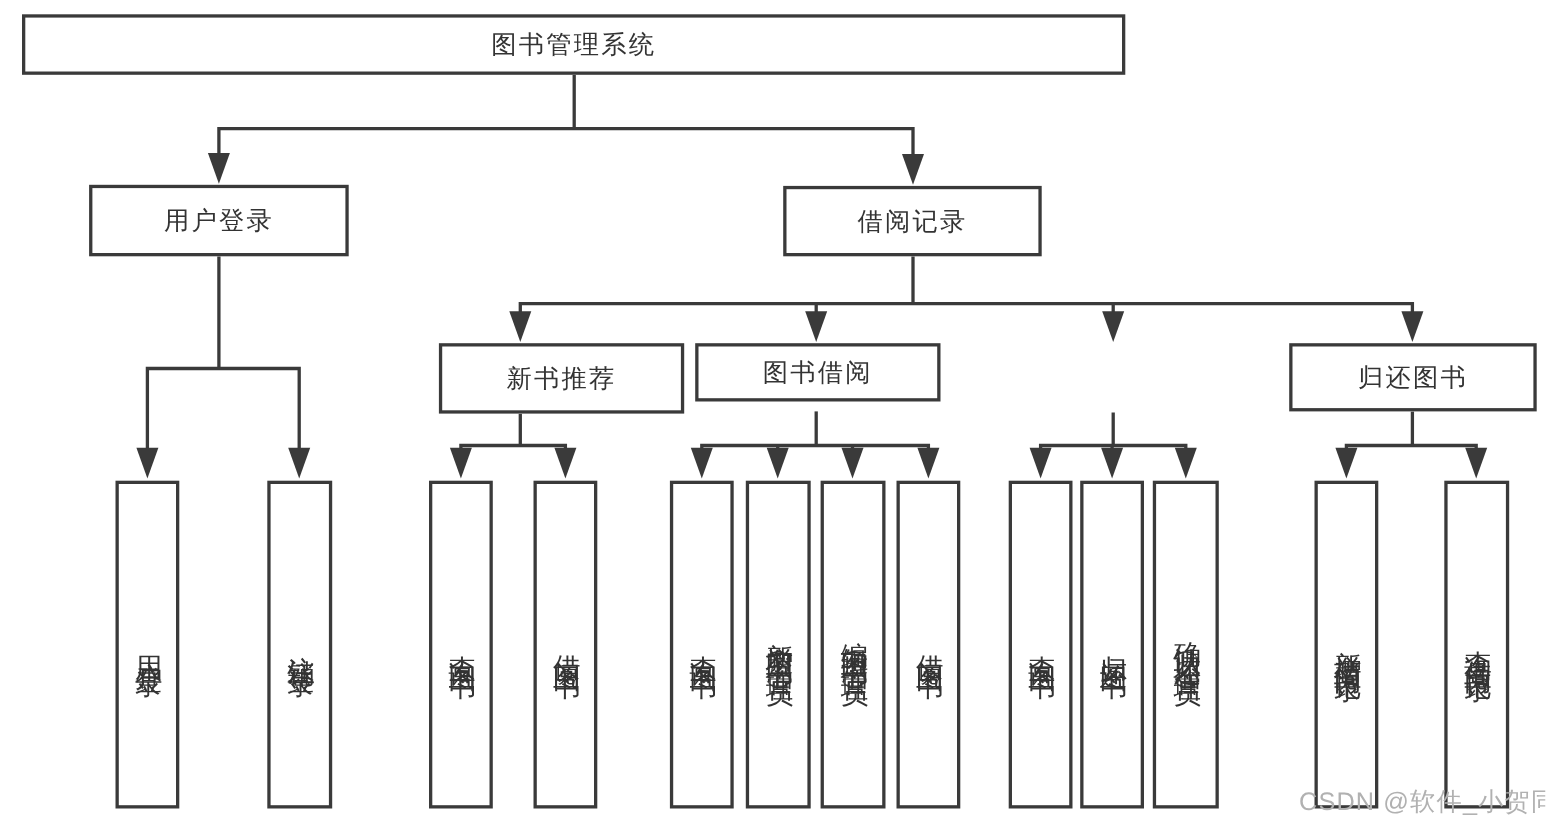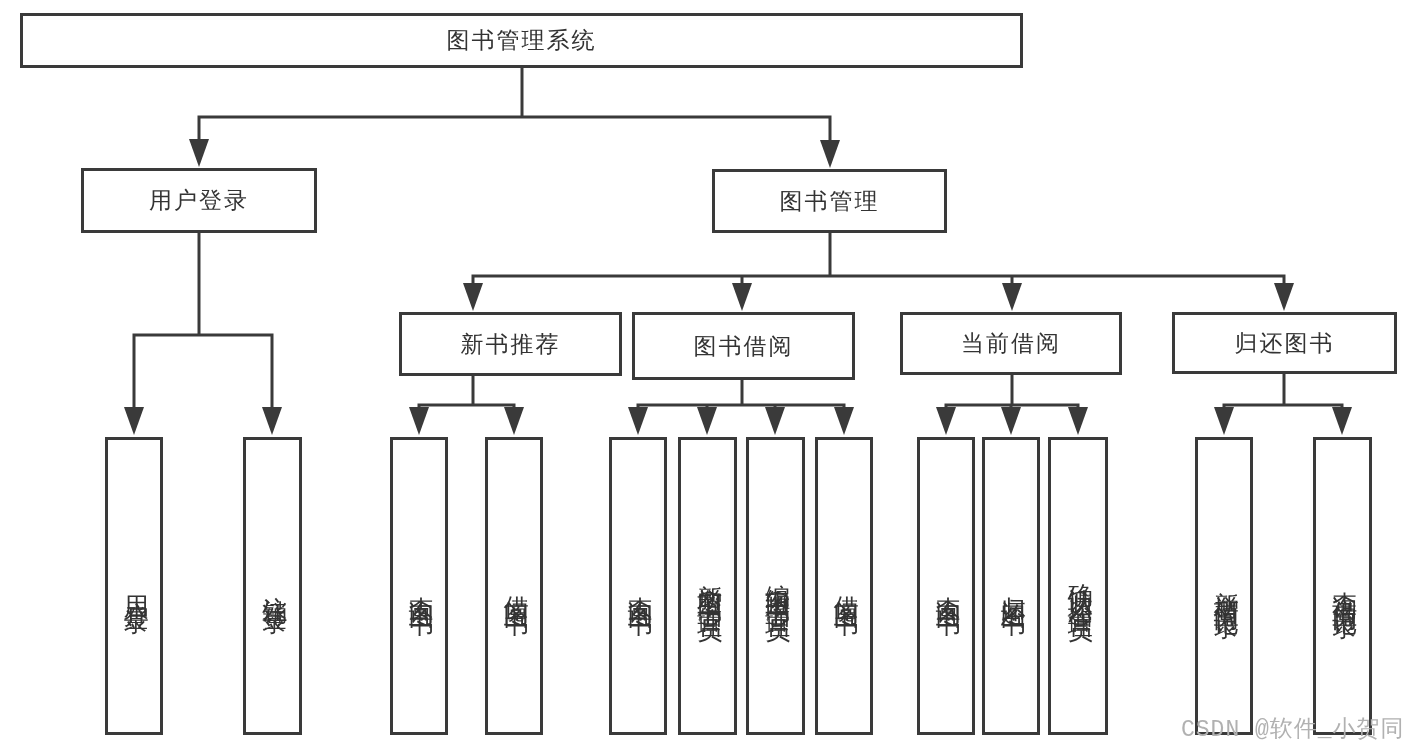--- a/index.html
+++ b/index.html
@@ -1,18 +1,18 @@
 <!DOCTYPE html>
 <html><head>
 <meta charset="utf-8">
 <style>
   html,body { margin:0; padding:0; background:#ffffff; }
   #canvas {
     position:relative; width:1405px; height:747px; background:#ffffff;
-    font-family:Liberation Mono, monospace; overflow:hidden;
+    font-family:Liberation Sans, sans-serif; overflow:hidden;
   }
   .box {
     position:absolute; box-sizing:border-box;
     border:3px solid #3a3a3a; background:#ffffff; color:#333333;
     display:flex; align-items:center; justify-content:center;
     text-align:center;
   }
   .hlabel { font-size:23px; letter-spacing:2px; }
   .vbox   { writing-mode:vertical-rl; font-size:25px; letter-spacing:5px; line-height:1.1; }
   #connectors { position:absolute; left:0; top:0; width:1405px; height:747px; }
@@ -22,21 +22,21 @@
     position:absolute; left:1181px; top:713px; z-index:10;
     font-size:23px; letter-spacing:1px; color:#b1b1b1; white-space:nowrap;
   }
 
   
   .n-root        { left:20px;  top:13px;  width:1003px; height:55px; }
   .n-userlogin   { left:81px;  top:168px; width:236px; height:65px; }
   .n-bookmgmt    { left:712px; top:169px; width:235px; height:64px; }
 
   .n-newbook     { left:362px;  top:312px; width:223px; height:64px;margin-left:37px; }
-  .n-bookborrow  { left:632px;  top:312px; width:223px; height:68px; }
+  .n-bookborrow  { left:632px;  top:312px; width:223px; height:53px; }
   .n-curborrow   { left:900px;  top:312px; width:222px; height:63px; }
   .n-borrowrec   { left:1172px; top:312px; width:225px; height:62px; }
 
   .leaf { top:437px; width:58px; height:298px; }
   .l-1a { left:105px; }  .l-1b { left:243px; width:59px; }
   .l-2a { left:390px; }  .l-2b { left:485px; }
   .l-3a { left:609px; }  .l-3b { left:678px; width:59px; }
   .l-3c { left:746px; width:59px; }  .l-3d { left:815px; }
   .l-4a { left:917px; }  .l-4b { left:982px; }  .l-4c { left:1048px; width:60px; }
   .l-5a { left:1195px; } .l-5b { left:1313px; width:59px; }
@@ -104,25 +104,24 @@
       <path d="M1284 374 V405"></path>
       <path d="M1224 412 V405 H1342 V412"></path>
       <polygon points="1214,407 1234,407 1224,435"></polygon>
       <polygon points="1332,407 1352,407 1342,435"></polygon>
     </g>
   </svg>
 
   <div class="box hlabel n-root">图书管理系统</div>
 
   <div class="box hlabel n-userlogin">用户登录</div>
-  <div class="box hlabel n-bookmgmt">图书管理</div>
+  <div class="box hlabel n-bookmgmt">借阅记录</div>
 
   <div class="box hlabel n-newbook">新书推荐</div>
   <div class="box hlabel n-bookborrow">图书借阅</div>
-  <div class="box hlabel n-curborrow">当前借阅</div>
   <div class="box hlabel n-borrowrec">归还图书</div>
 
   <div class="box vbox leaf l-1a">用户登录</div>
   <div class="box vbox leaf l-1b">注销登录</div>
 
   <div class="box vbox leaf l-2a">查询图书</div>
   <div class="box vbox leaf l-2b">借阅图书</div>
 
   <div class="box vbox leaf l-3a">查询图书</div>
   <div class="box vbox leaf l-3b">新增图书（管理员）</div>

